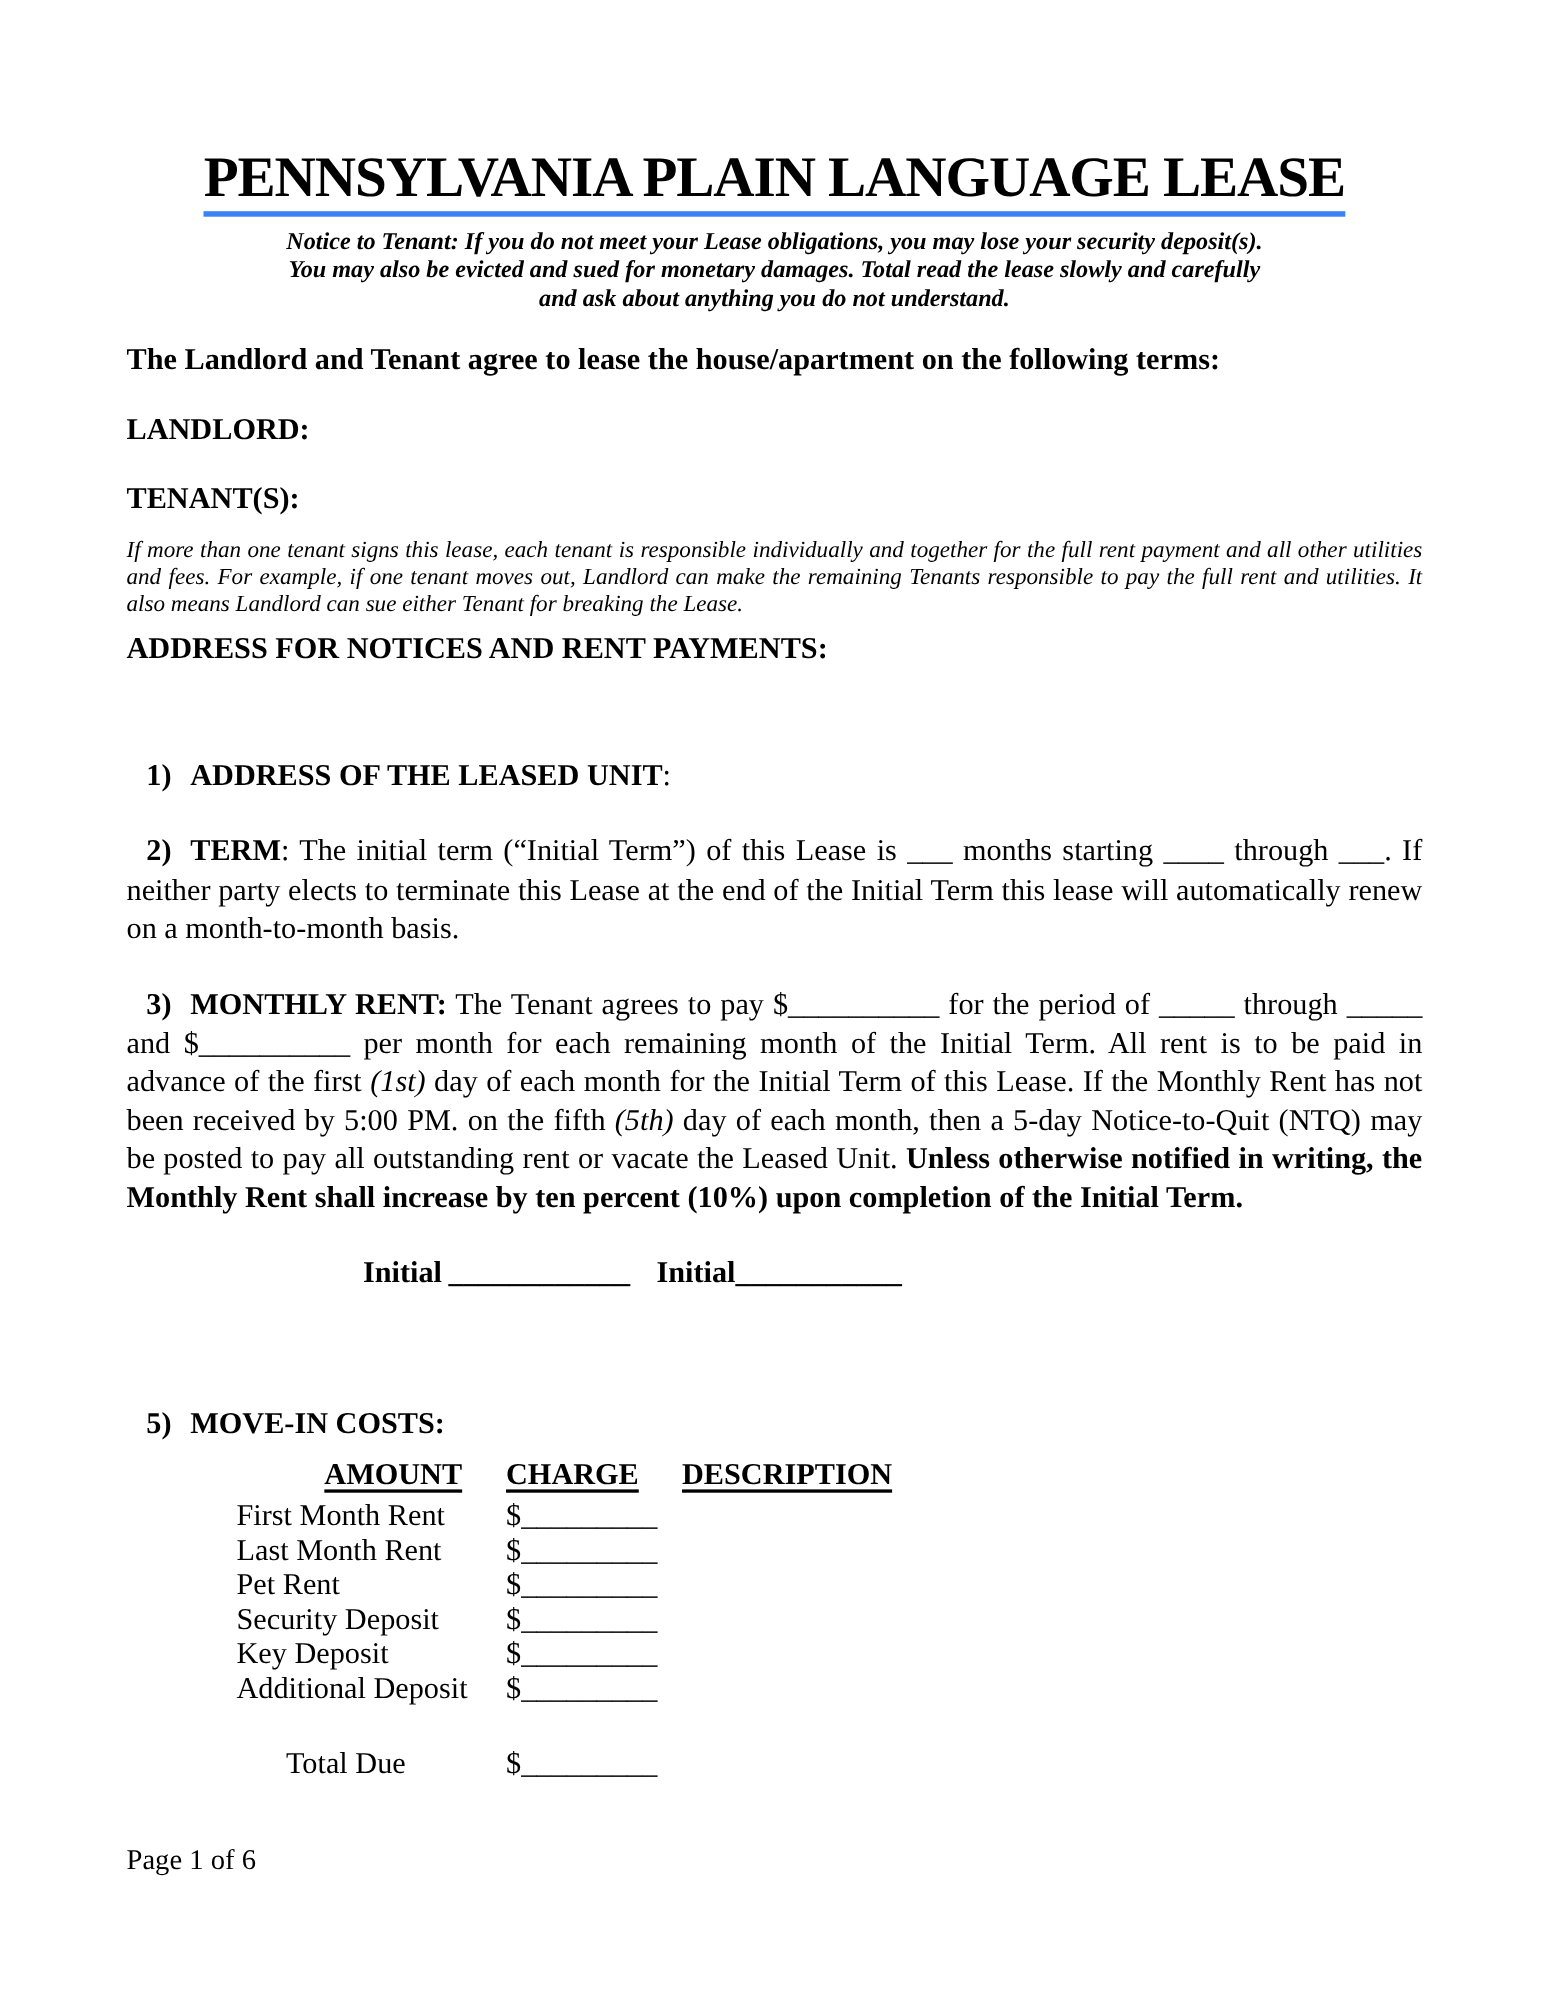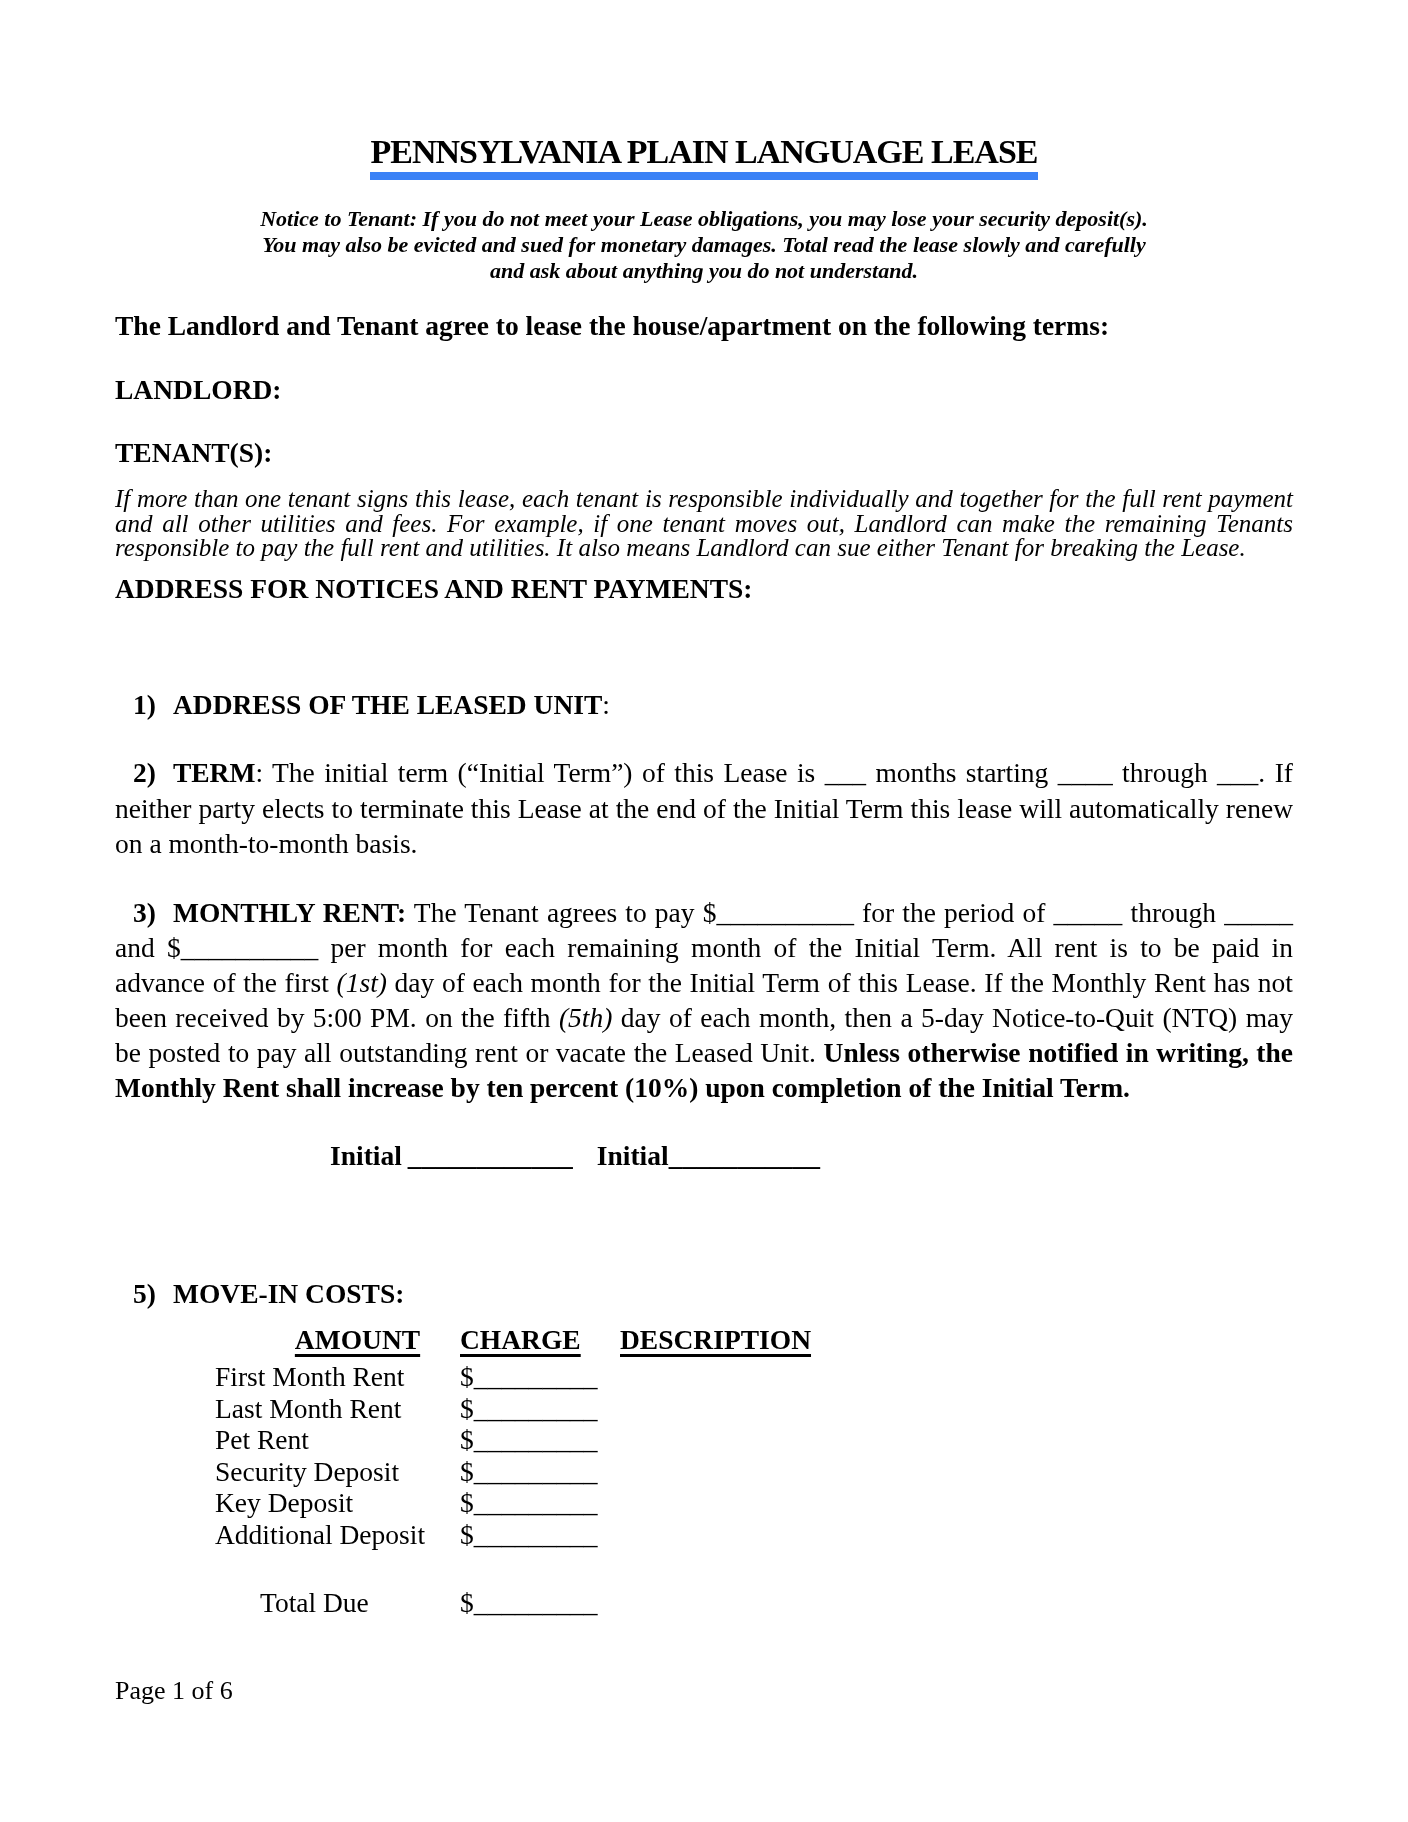--- a/index.html
+++ b/index.html
@@ -12,35 +12,35 @@
     margin:0 auto;
     overflow:hidden;
   }
   .abs{position:absolute;}
   .content{left:115px;width:1178px;}
   .b{font-weight:bold;}
   .i{font-style:italic;}
 
   .title-wrap{top:133px;left:115px;width:1178px;text-align:center;}
   .title{
-    font-size:34px;font-weight:bold;letter-spacing:-1px;
-    border-bottom:8px solid #3b82f6;padding-bottom:2px;
+    font-size:52px;font-weight:bold;letter-spacing:-1px;
+    border-bottom:5px solid #3b82f6;padding-bottom:2px;
     display:inline-block;line-height:1.1;
   }
   .notice{
     top:206px;left:115px;width:1178px;
     text-align:center;font-size:22px;font-weight:bold;font-style:italic;
     line-height:26px;
   }
   .line27{font-size:27.5px;line-height:34px;}
   .agree{top:309px;font-weight:bold;}
   .landlord{top:373px;font-weight:bold;}
   .tenants{top:436px;font-weight:bold;}
   .jointnote{
-    top:487px;font-size:25px;font-style:italic;line-height:24.5px;
+    top:487px;font-size:21px;font-style:italic;line-height:24.5px;
     text-align:justify;
   }
   .addr-notices{top:572px;font-weight:bold;}
 
   .sec{
     font-size:27.5px;line-height:35px;
     text-align:justify;text-indent:18px;
   }
   .sec .num{font-weight:bold;margin-right:17px;}
   .sec .hd{font-weight:bold;}

